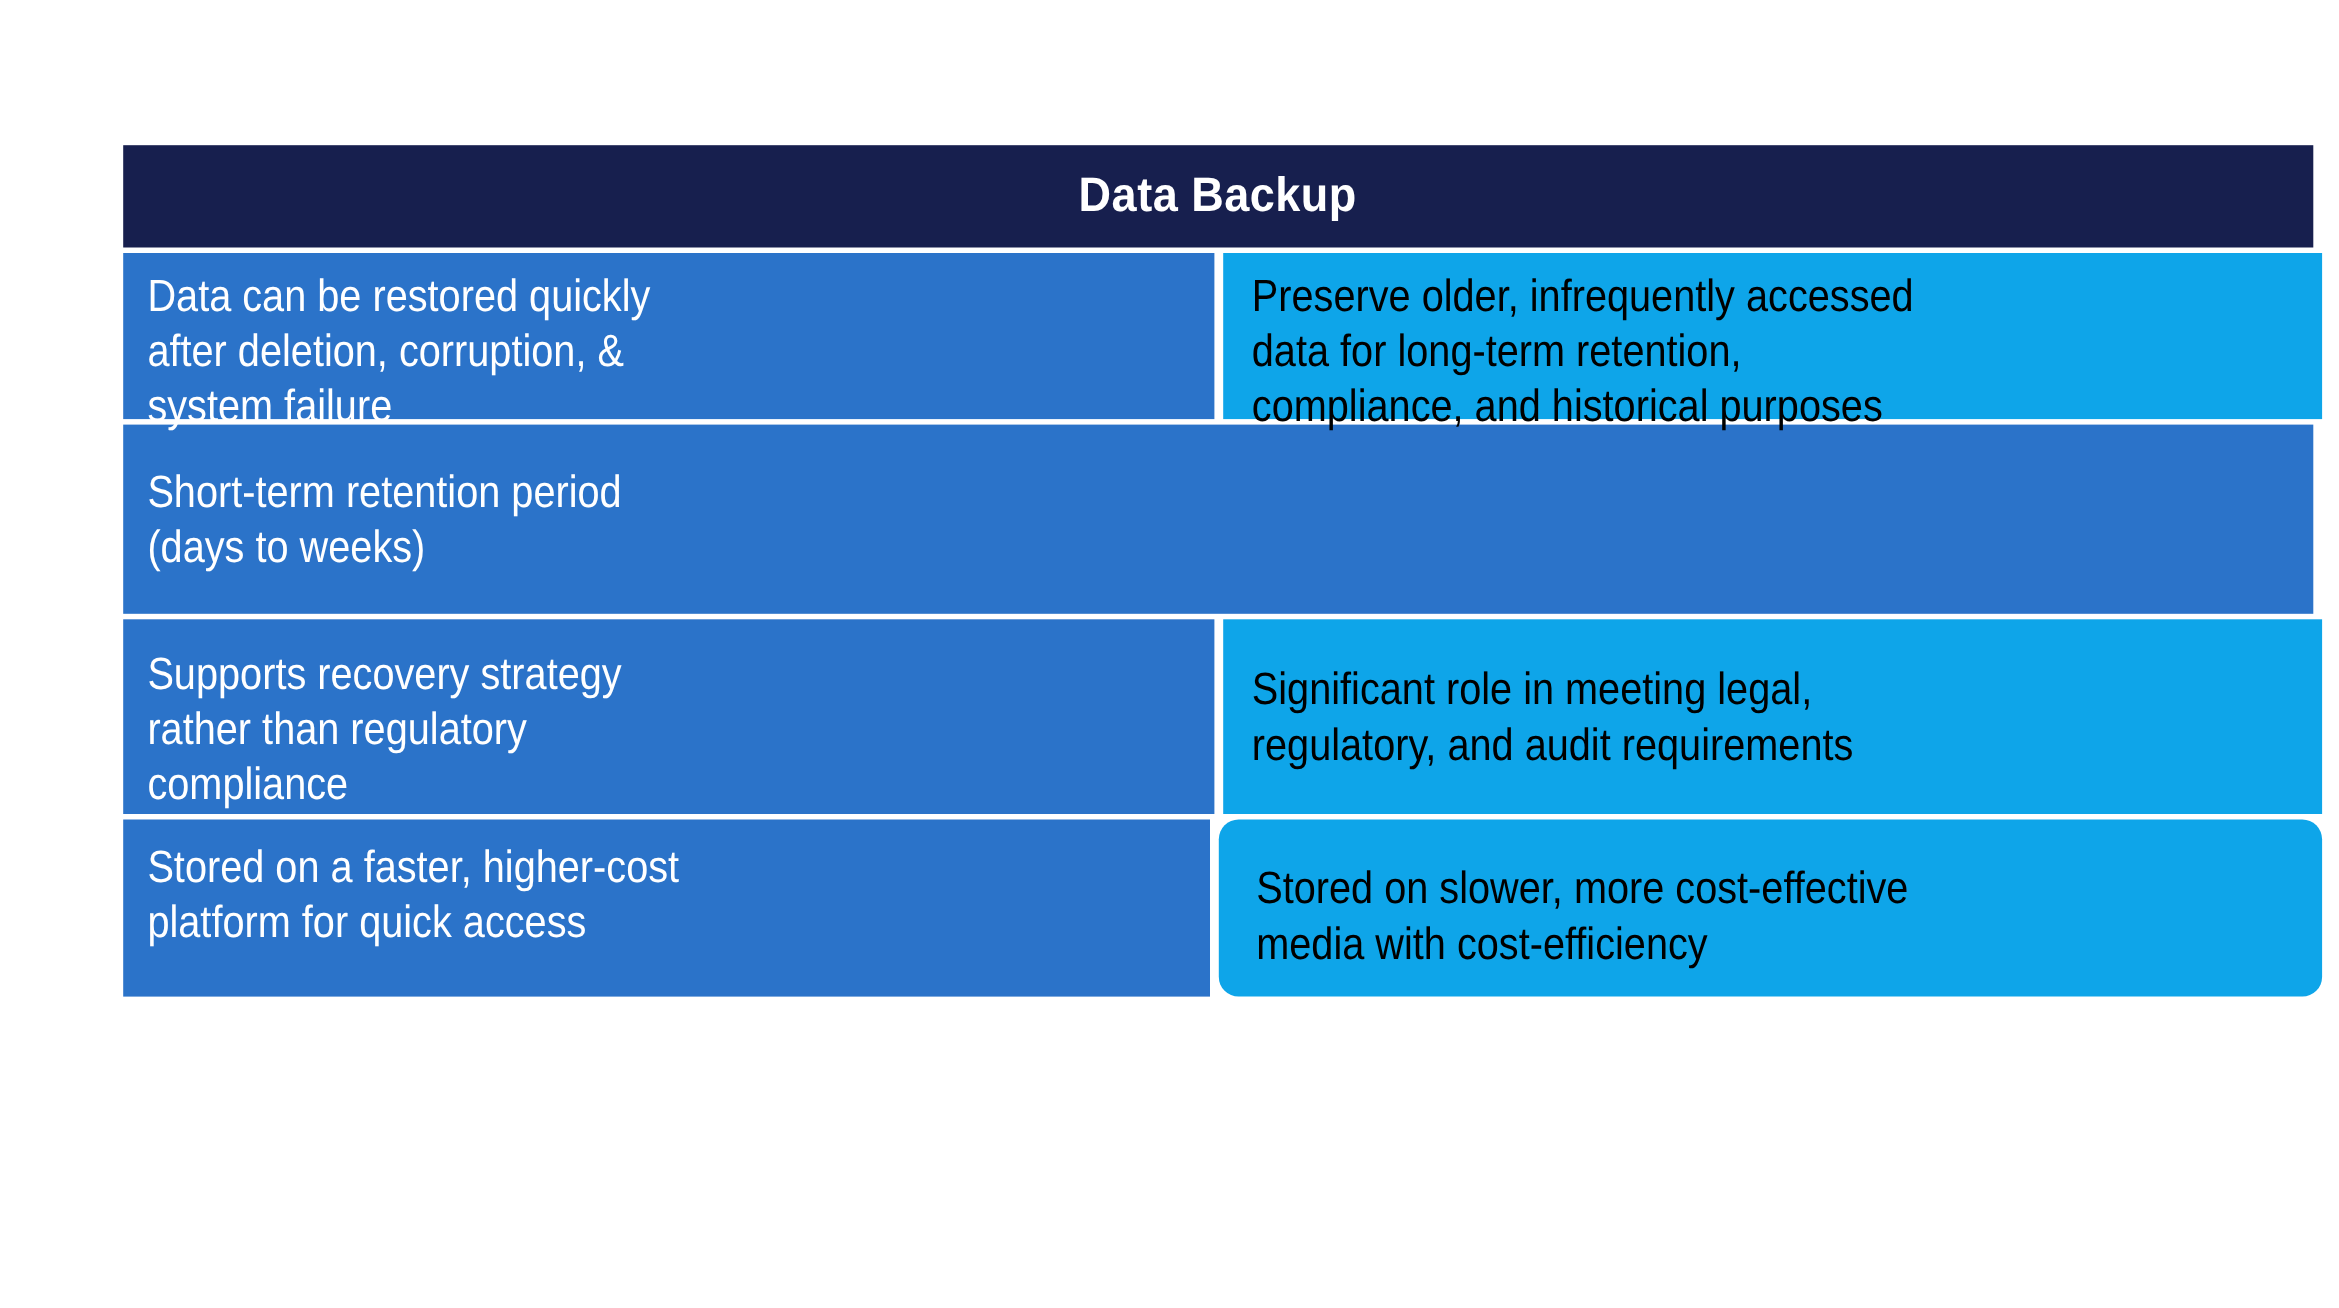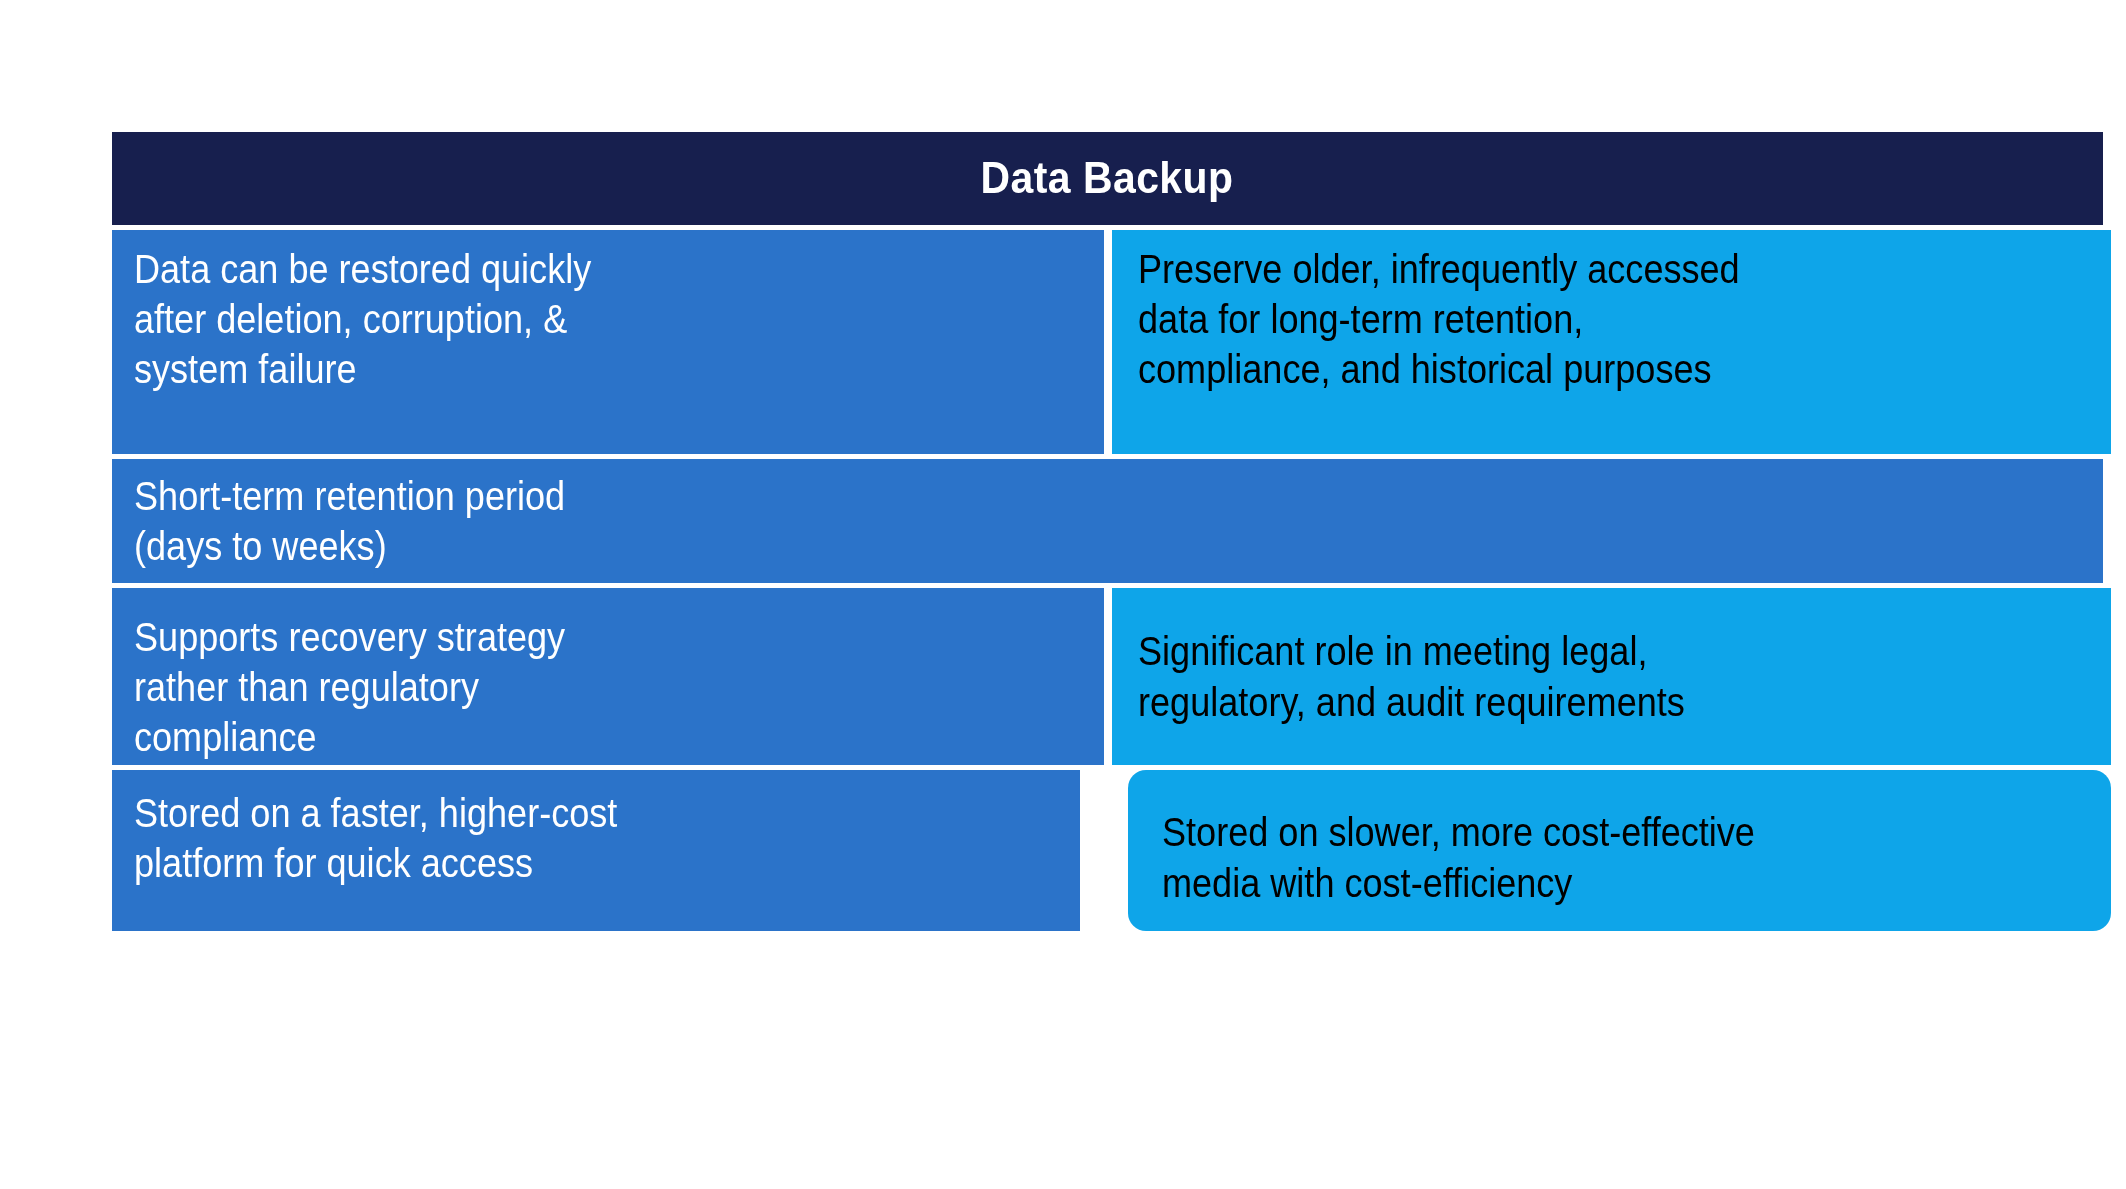--- a/index.html
+++ b/index.html
@@ -28,24 +28,24 @@
   .table-row {
     display: flex;
     flex-direction: row;
     width: 100%;
   }
 
   .header-row { height: 93px; }
   .row-gap    { height: 5px; }
   .col-gap    { width: 8px; flex: 0 0 8px; }
 
-  .body-row-1 { height: 224px; }
-  .body-row-2 { height: 124px; }
+  .body-row-1 { height: 151px; }
+  .body-row-2 { height: 172px; }
   .body-row-3 { height: 177px; border-radius: 21px; }
-  .body-row-4 { height: 161px; gap: 20px; }
+  .body-row-4 { height: 161px; }
 
   .cell {
     flex: 1 1 0;
     min-width: 0;
     box-sizing: border-box;
     display: flex;
     flex-direction: column;
   }
 
   .header-cell {

